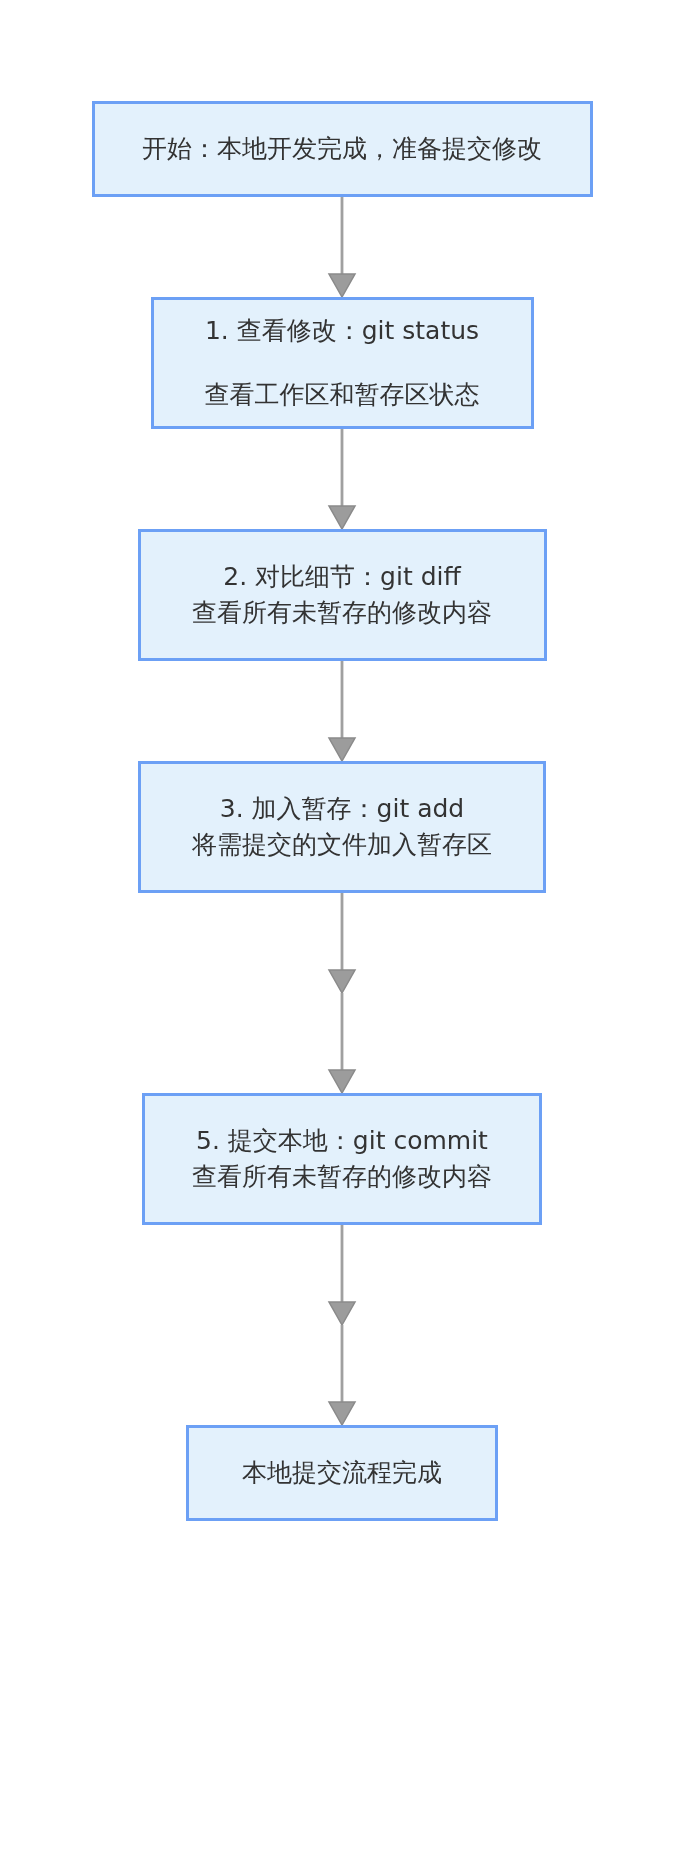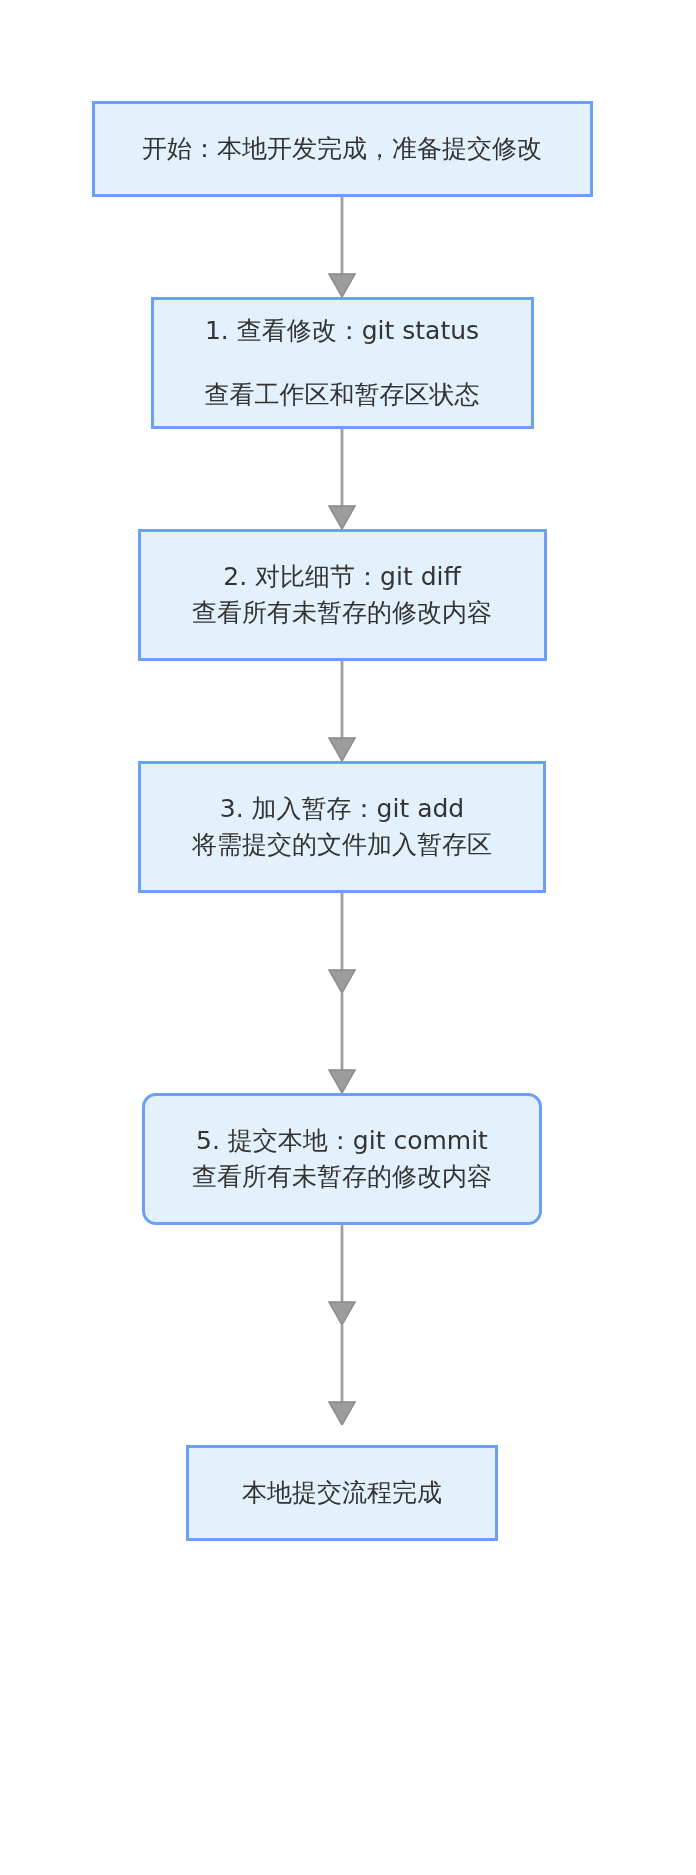--- a/index.html
+++ b/index.html
@@ -33,23 +33,23 @@
     justify-content: center;
     align-items: center;
     flex: 0 0 auto;
   }
   .node .line { display: block; white-space: nowrap; }
   .n0 { width: 501px; height: 96px; }
   .n1 { width: 383px; height: 132px; gap: 28px; }
   .n2 { width: 409px; height: 132px; justify-content: center; }
   .n3 { width: 408px; height: 132px; }
   .n4 { width: 370px; height: 132px; }
-  .n5 { width: 400px; height: 132px; border-radius: 14px; }
+  .n5 { width: 400px; height: 132px; }
   .n6 { width: 383px; height: 132px; }
-  .n7 { width: 312px; height: 96px; margin-top: 20px; }
+  .n7 { width: 312px; height: 96px; }
   .arrow {
     flex: 0 0 auto;
     height: 100px;
     width: 40px;
     display: flex;
     align-items: stretch;
     justify-content: center;
   }
   .arrow svg { display: block; }
 </style>

